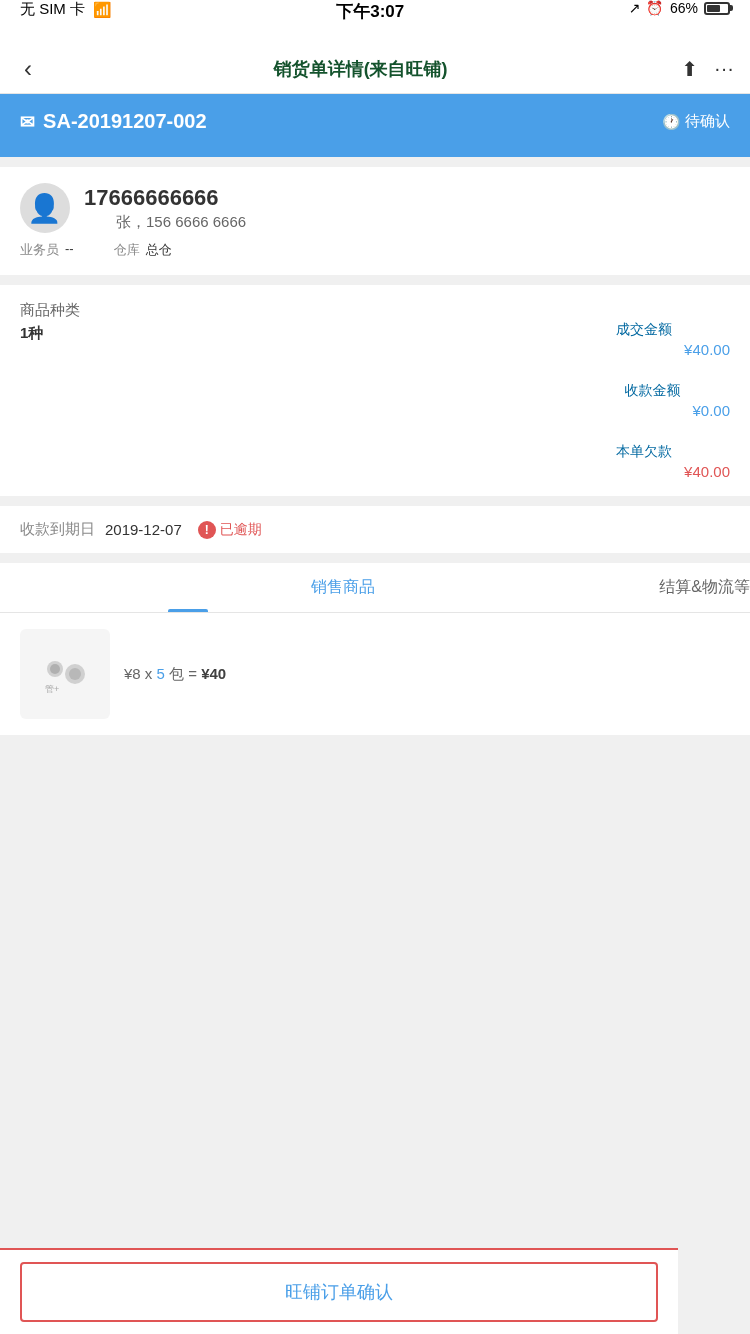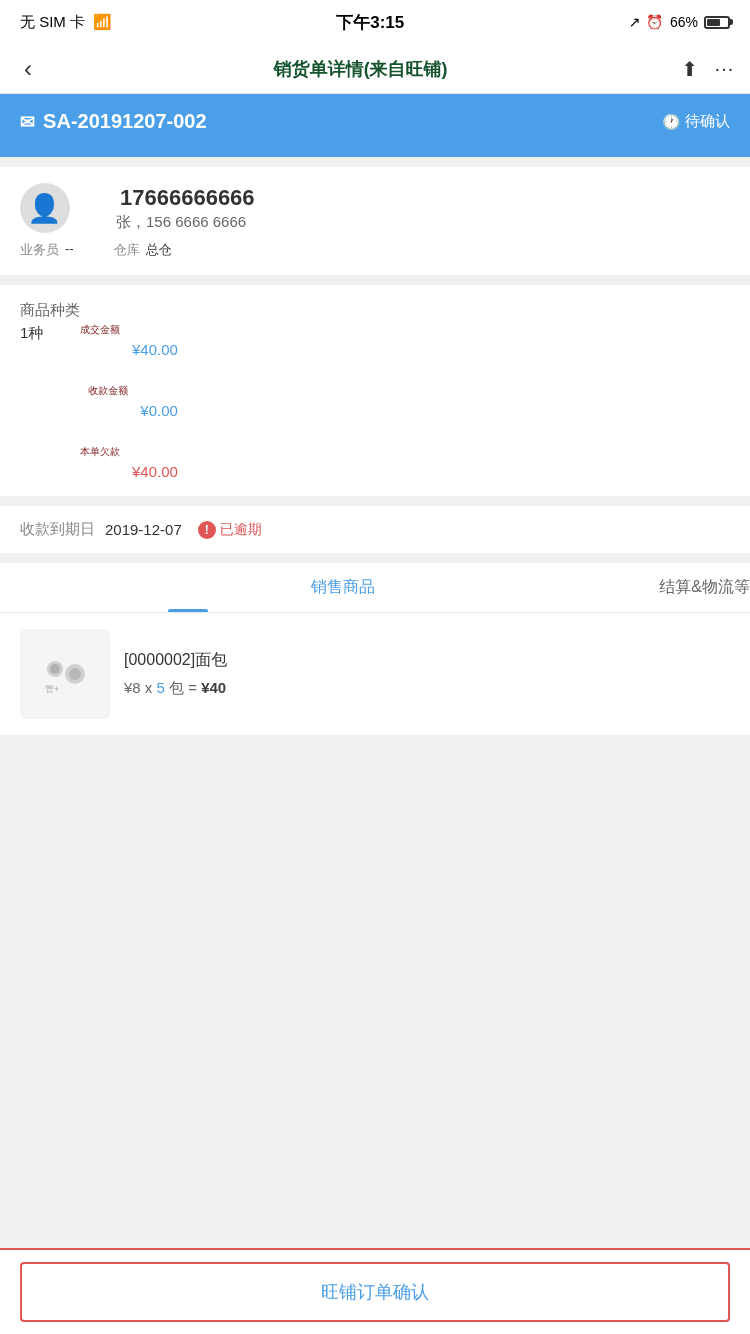--- a/index.html
+++ b/index.html
@@ -11,21 +11,21 @@
       min-height: 1334px;
       position: relative;
       overflow-x: hidden;
     }
 
     
     .status-bar {
       background: #fff;
       height: 44px;
       display: flex;
-      align-items: center;
+      align-items: flex-start;
       justify-content: space-between;
       padding: 0 20px;
       font-size: 15px;
       font-weight: 500;
     }
     .status-bar-left { display: flex; align-items: center; gap: 8px; }
     .status-bar-center { font-size: 17px; font-weight: 600; }
     .status-bar-right { display: flex; align-items: center; gap: 6px; font-size: 14px; }
     .battery-icon {
       display: inline-flex; align-items: center;
@@ -130,21 +130,20 @@
       align-items: center;
       justify-content: center;
       font-size: 28px;
       color: #888;
       flex-shrink: 0;
     }
     .customer-phone {
       font-size: 22px;
       font-weight: 600;
       color: #333;
-      margin-left: 36px;
     }
     .customer-name {
       font-size: 15px;
       color: #666;
       margin-top: 2px;
       margin-left: 32px;
     }
     .customer-meta {
       display: flex;
       gap: 40px;
@@ -158,48 +157,49 @@
     }
     .customer-meta-label { color: #888; }
     .customer-meta-value { color: #333; }
 
     
     .summary-card {
       background: #fff;
       padding: 16px 20px;
       margin-top: 10px;
       display: flex;
+      justify-content: space-between;
       align-items: flex-start;
     }
     .summary-left {
       display: flex;
       flex-direction: column;
       gap: 4px;
     }
     .summary-left-item {
       font-size: 15px;
       color: #666;
     }
     .summary-left-value {
       font-size: 15px;
       color: #333;
-      font-weight: 400;
+      font-weight: 700;
     }
     .summary-right {
       display: flex;
       flex-direction: column;
       align-items: flex-end;
       gap: 4px;
     }
     .summary-row {
       display: flex;
       gap: 12px;
       align-items: center;
     }
-    .summary-label { font-size: 10px; color: #7f1d1d; }
+    .summary-label { font-size: 14px; color: #0369a1; }
     .summary-value { font-size: 15px; margin-top: 40px; }
     .amount-blue { color: #4a9fe8; }
     .amount-red { color: #e05555; }
 
     
     .due-date-card {
       background: #fff;
       padding: 14px 20px;
       margin-top: 10px;
       display: flex;
@@ -298,21 +298,21 @@
     .empty-area {
       background: #f0f0f0;
       height: 240px;
     }
 
     
     .bottom-bar {
       position: fixed;
       bottom: 0;
       left: 0;
-      width: 750px;
+      width: 678px;
       background: #fff;
       padding: 12px 20px;
       border-top: 2px solid #e05555;
     }
     .confirm-btn {
       width: 100%;
       padding: 16px;
       background: #fff;
       border: 2px solid #e05555;
       border-radius: 4px;
@@ -324,21 +324,21 @@
     }
   </style>
 </head>
 <body>
 
 <div class="status-bar">
   <div class="status-bar-left">
     <span>无 SIM 卡</span>
     <span>📶</span>
   </div>
-  <div class="status-bar-center">下午3:15</div>
+  <div class="status-bar-center">下午3:07</div>
   <div class="status-bar-right">
     <span>↗</span>
     <span>⏰</span>
     <span>66%</span>
     <div class="battery-icon">
       <div class="battery-fill"></div>
     </div>
   </div>
 </div>
 
@@ -432,21 +432,20 @@
         <svg width="50" height="40" viewBox="0 0 50 40" fill="none">
           <circle cx="15" cy="15" r="8" fill="#d0d0d0"></circle>
           <circle cx="15" cy="15" r="5" fill="#b0b0b0"></circle>
           <circle cx="35" cy="20" r="10" fill="#d0d0d0"></circle>
           <circle cx="35" cy="20" r="6" fill="#b8b8b8"></circle>
           <text x="5" y="38" font-size="9" fill="#aaa" font-family="sans-serif">管+</text>
         </svg>
       </div>
     </div>
     <div class="product-info">
-      <div class="product-name">[0000002]面包</div>
       <div class="product-calc">
         <span>¥8</span>
         <span> x </span>
         <span class="qty">5</span>
         <span>包</span>
         <span> = </span>
         <span class="total">¥40</span>
       </div>
     </div>
   </div>

